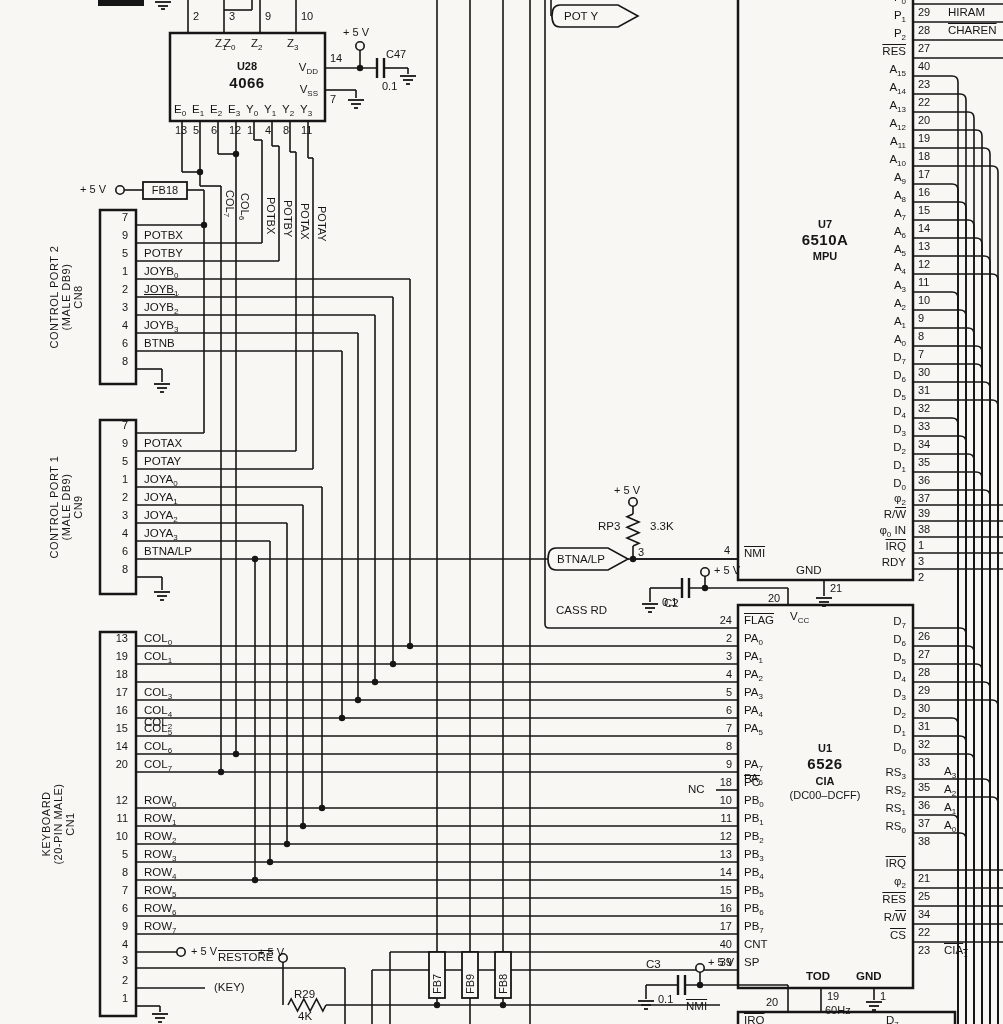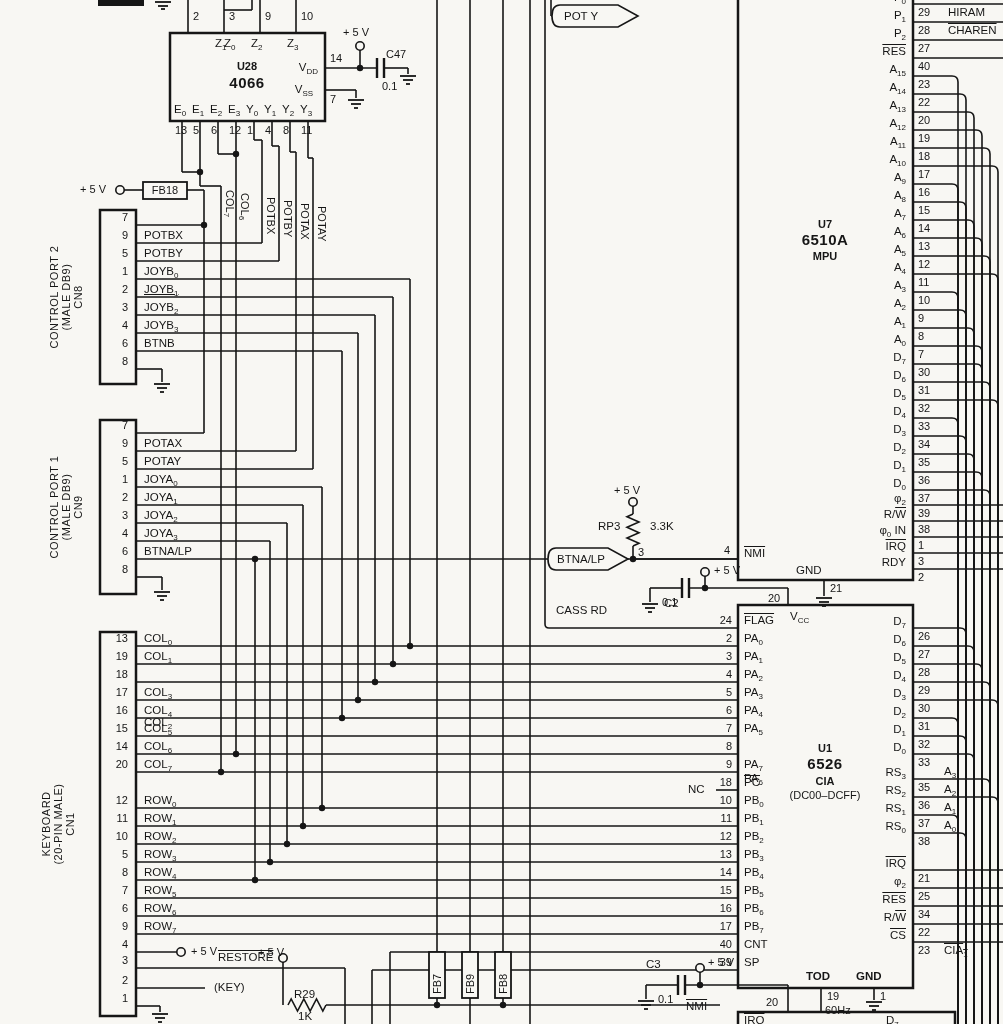--- a/index.html
+++ b/index.html
@@ -287,21 +287,21 @@
       <div class="t pn" style="left: 193px; top: 10px;">2</div>
       <div class="t nm" style="left: 179px; top: 37px; margin-left: 45px;">Z<sub>0</sub></div>
       <div class="t pn" style="left: 229px; top: 10px;">3</div>
       <div class="t nm" style="left: 215px; top: 37px;">Z<sub>1</sub></div>
       <div class="t pn" style="left: 265px; top: 10px;">9</div>
       <div class="t nm" style="left: 251px; top: 37px;">Z<sub>2</sub></div>
       <div class="t pn" style="left: 301px; top: 10px;">10</div>
       <div class="t nm" style="left: 287px; top: 37px;">Z<sub>3</sub></div>
       <div class="t nm ra" style="left: 290px; top: 61px; width: 28px;">V<sub>DD</sub></div>
       <div class="t pn" style="left: 330px; top: 52px;">14</div>
-      <div class="t nm ra" style="left: 290px; top: 83px; width: 28px; text-align: center;">V<sub>SS</sub></div>
+      <div class="t nm ra" style="left: 290px; top: 83px; width: 28px;">V<sub>SS</sub></div>
       <div class="t pn" style="left: 330px; top: 93px;">7</div>
       <div class="t nm" style="left: 174px; top: 103px;">E<sub>0</sub></div>
       <div class="t pn" style="left: 175px; top: 124px;">13</div>
       <div class="t nm" style="left: 192px; top: 103px;">E<sub>1</sub></div>
       <div class="t pn" style="left: 193px; top: 124px;">5</div>
       <div class="t nm" style="left: 210px; top: 103px;">E<sub>2</sub></div>
       <div class="t pn" style="left: 211px; top: 124px;">6</div>
       <div class="t nm" style="left: 228px; top: 103px;">E<sub>3</sub></div>
       <div class="t pn" style="left: 229px; top: 124px;">12</div>
       <div class="t nm" style="left: 246px; top: 103px;">Y<sub>0</sub></div>
@@ -590,15 +590,15 @@
       <div class="t " style="left: 658px; top: 993px;">0.1</div>
       <div class="t pn" style="left: 766px; top: 996px;">20</div>
       <div class="t nm" style="left: 744px; top: 1014px;"><span class="ov">IRQ</span></div>
       <div class="t nm" style="left: 886px; top: 1014px;">D<sub>7</sub></div>
       <div class="t nm" style="left: 686px; top: 1000px;"><span class="ov">NMI</span></div>
       <div class="t rotccw pn" style="left: 431px; top: 994px;">FB7</div>
       <div class="t rotccw pn" style="left: 464px; top: 994px;">FB9</div>
       <div class="t rotccw pn" style="left: 497px; top: 994px;">FB8</div>
       <div class="t " style="left: 258px; top: 946px;">+ 5 V</div>
       <div class="t nm" style="left: 294px; top: 988px;">R29</div>
-      <div class="t nm" style="left: 298px; top: 1010px;">1K</div>
+      <div class="t nm" style="left: 298px; top: 1010px;">4K</div>
     </div>
 </div>
 
 </body></html>

